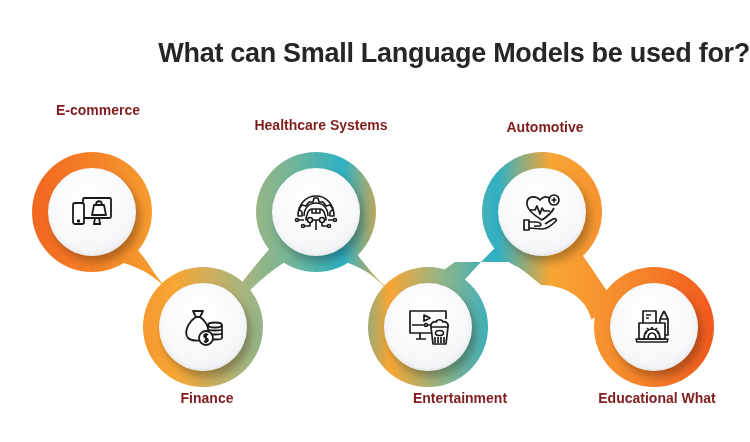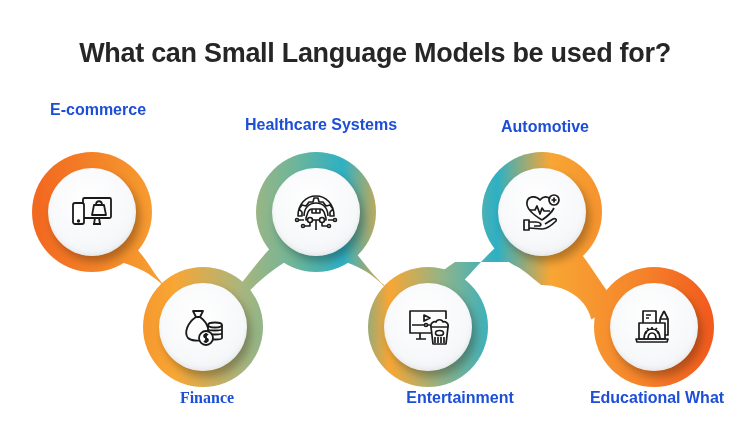--- a/index.html
+++ b/index.html
@@ -1,24 +1,24 @@
 <!DOCTYPE html>
 <html><head>
 <meta charset="utf-8">
 <style>
   html,body{margin:0;padding:0;background:#ffffff;}
   body{width:750px;height:442px;position:relative;overflow:hidden;font-family:"Liberation Sans","DejaVu Sans",sans-serif;}
-  .title{position:absolute;left:0;top:38px;width:750px;text-align:center;font-size:27px;font-weight:700;color:#262626;letter-spacing:-0.3px;}
+  .title{position:absolute;left:0;top:38px;width:750px;text-align:right;font-size:27px;font-weight:700;color:#262626;letter-spacing:-0.3px;}
   svg.path{position:absolute;left:0;top:0;}
   .node{position:absolute;width:88px;height:88px;border-radius:50%;
         background:radial-gradient(circle at 45% 35%,#ffffff 0%,#f7f8fa 60%,#e9ebef 100%);
         box-shadow:4px 6px 8px rgba(0,0,0,0.28), inset 0 -2px 4px rgba(0,0,0,0.05);
         display:flex;align-items:center;justify-content:center;}
   .node svg{width:48px;height:48px;}
-  .label{position:absolute;text-align:right;font-size:16px;font-weight:700;color:#1d4ed8;line-height:18px;white-space:nowrap;transform:translateX(-50%);}
+  .label{position:absolute;text-align:right;font-size:14px;font-weight:700;color:#7f1d1d;line-height:18px;white-space:nowrap;transform:translateX(-50%);}
 </style>
 </head>
 <body>
 
 <div class="title">What can Small Language Models be used for?</div>
 
 <svg class="path" width="750" height="442" viewBox="0 0 750 442">
   <defs>
     <linearGradient id="g1" x1="40" y1="0" x2="712" y2="0" gradientUnits="userSpaceOnUse">
       <stop offset="0" stop-color="#f26a21"></stop>
@@ -129,17 +129,17 @@
     <path d="M6 36 L38 36 L37 39 L7 39 Z"></path>
     <path d="M14 36 C14 29,18 26,22 26 C26 26,30 29,30 36"></path>
     <path d="M22 24 L22 27 M15 29 L17 30 M29 29 L27 30 M17 25 L19 27 M27 25 L25 27"></path>
     <path d="M18 36 C18 32,20 30,22 30 C24 30,26 32,26 36"></path>
   </svg>
 </div>
 
 <div class="label" style="left:98px;top:101px;">
   <div>E-commerce</div>
 </div>
-<div class="label" style="left:207px;top:389px;font-family:Liberation Serif, serif;">Finance</div>
+<div class="label" style="left:207px;top:389px;">Finance</div>
 <div class="label" style="left:321px;top:116px;">Healthcare Systems</div>
 <div class="label" style="left:432px;top:389px;margin-left:28px;">Entertainment</div>
 <div class="label" style="left:545px;top:118px;">Automotive</div>
 <div class="label" style="left:657px;top:389px;">Educational What</div>
 
 </body></html>

